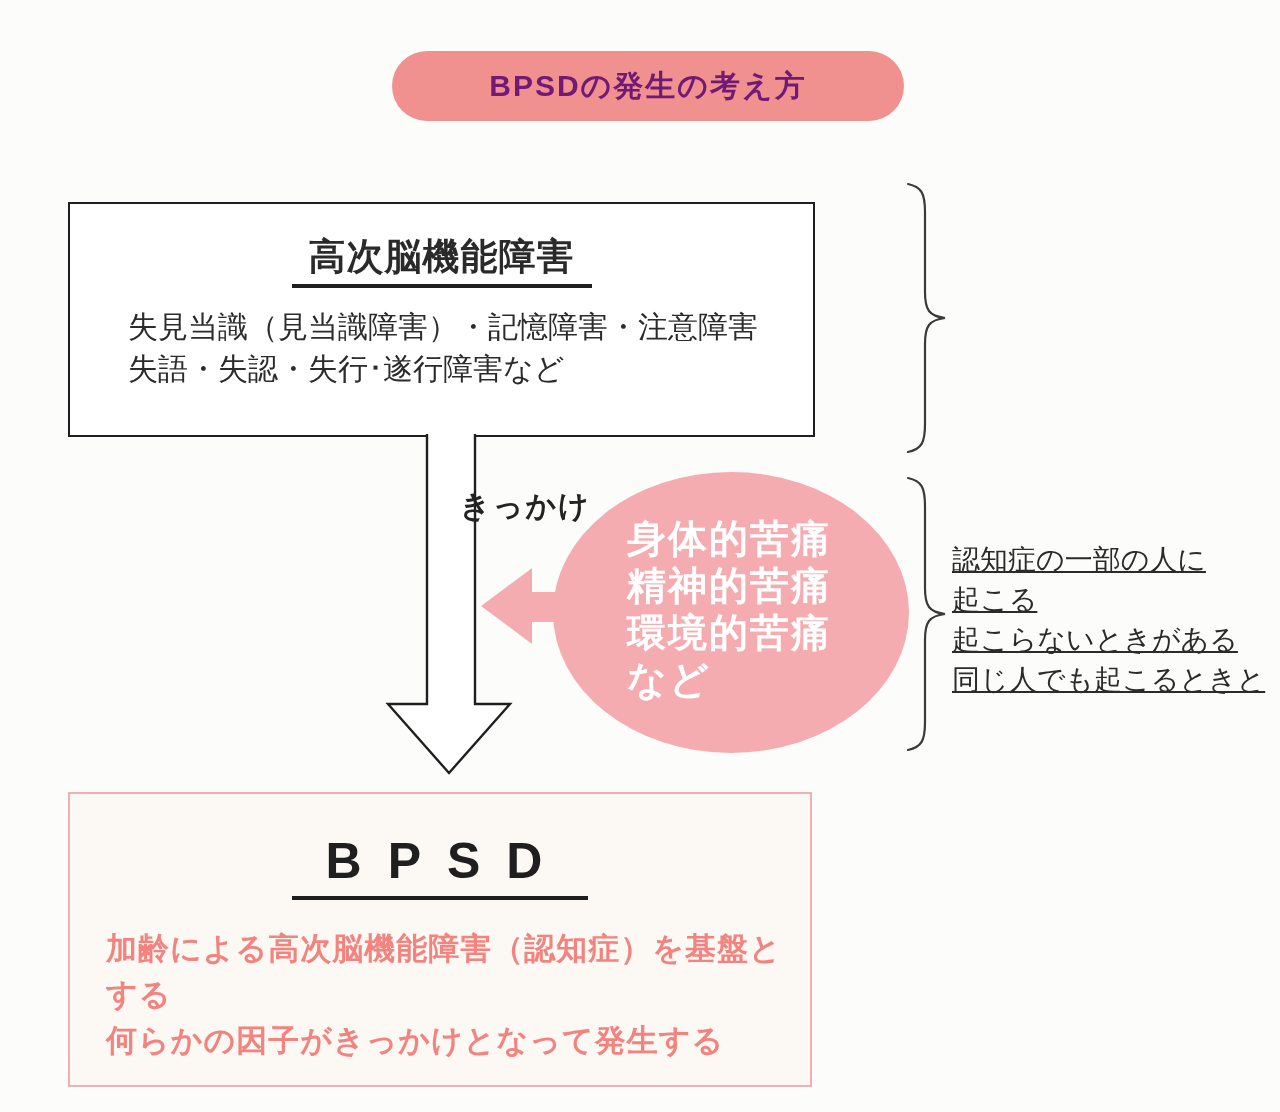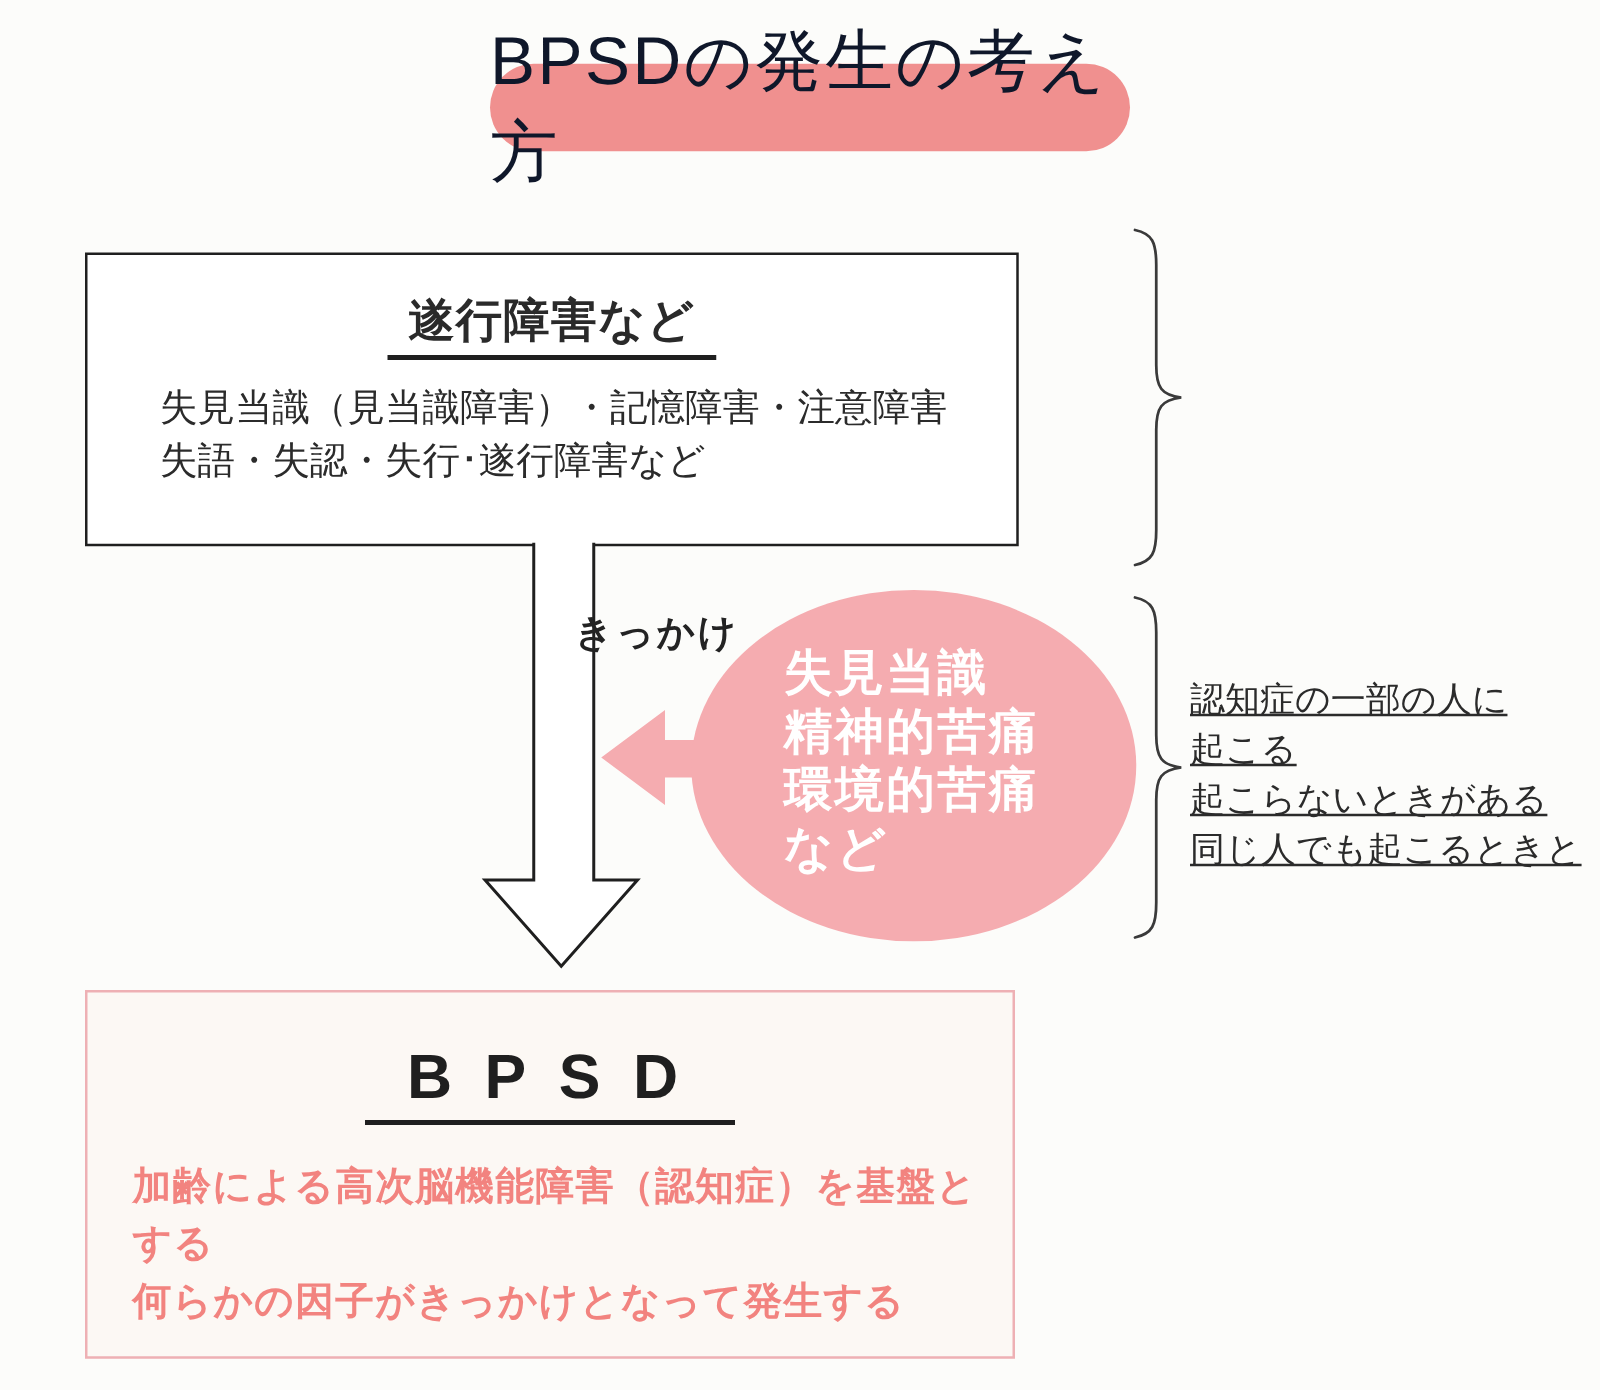--- a/index.html
+++ b/index.html
@@ -11,21 +11,21 @@
     font-family:"Liberation Sans","DejaVu Sans",sans-serif;
     color:#2a2a2a;
   }
   
   .banner{
     position:absolute;left:392px;top:51px;width:512px;height:70px;
     background:#F0908F;border-radius:35px;
     display:flex;align-items:center;justify-content:center;
   }
   .banner span{
-    color:#0f172a;font-size:54px;font-weight:normal;letter-spacing:2px;
+    color:#701a75;font-size:30px;font-weight:bold;letter-spacing:2px;
   }
   
   .top-box{
     position:absolute;left:68px;top:202px;width:747px;height:235px;
     background:#ffffff;border:2.5px solid #1f1f1f;box-sizing:border-box;
   }
   .top-box .title-wrap{text-align:center;margin-top:32px;}
   .top-box .title{
     display:inline-block;font-size:37px;font-weight:bold;line-height:42px;
     padding:0 17px 6px 17px;border-bottom:4px solid #1f1f1f;letter-spacing:1px;
@@ -72,21 +72,21 @@
 <body>
 
 <div class="page">
 
   <div class="banner">
     <span>BPSDの発生の考え方</span>
   </div>
 
   <div class="top-box">
     <div class="title-wrap">
-      <span class="title">遂行障害など</span>
+      <span class="title">高次脳機能障害</span>
     </div>
     <div class="body">
       <div>失見当識（見当識障害）・記憶障害・注意障害</div>
       <div>失語・失認・失行･遂行障害など</div>
     </div>
   </div>
 
   <svg class="brace" style="left:898px;top:180px;" width="56" height="275" viewBox="0 0 56 275">
     <path d="M 10 4 C 24 7, 27 14, 27 32 L 27 112 C 27 130, 31 136, 47 138 C 31 140, 27 146, 27 164 L 27 244 C 27 262, 24 269, 10 272" fill="none" stroke="#3a3a3a" stroke-width="2.2" stroke-linecap="round"></path>
   </svg>
@@ -96,21 +96,21 @@
   </svg>
 
   <div class="trigger">きっかけ</div>
 
   <svg class="pink-arrow" width="90" height="84" viewBox="0 0 90 84">
     <polygon points="3,41 54,3 54,27 88,27 88,57 54,57 54,79" fill="#F5ACB0"></polygon>
   </svg>
 
   <div class="ellipse">
     <div class="etext">
-      <div>失見当識</div>
+      <div>身体的苦痛</div>
       <div>精神的苦痛</div>
       <div>環境的苦痛</div>
       <div>など</div>
     </div>
   </div>
 
   <svg class="brace" style="left:898px;top:474px;" width="56" height="280" viewBox="0 0 56 280">
     <path d="M 10 4 C 24 7, 27 14, 27 32 L 27 114 C 27 132, 31 138, 47 140 C 31 142, 27 148, 27 166 L 27 248 C 27 266, 24 273, 10 276" fill="none" stroke="#3a3a3a" stroke-width="2.2" stroke-linecap="round"></path>
   </svg>
   <div class="note note-mid">

